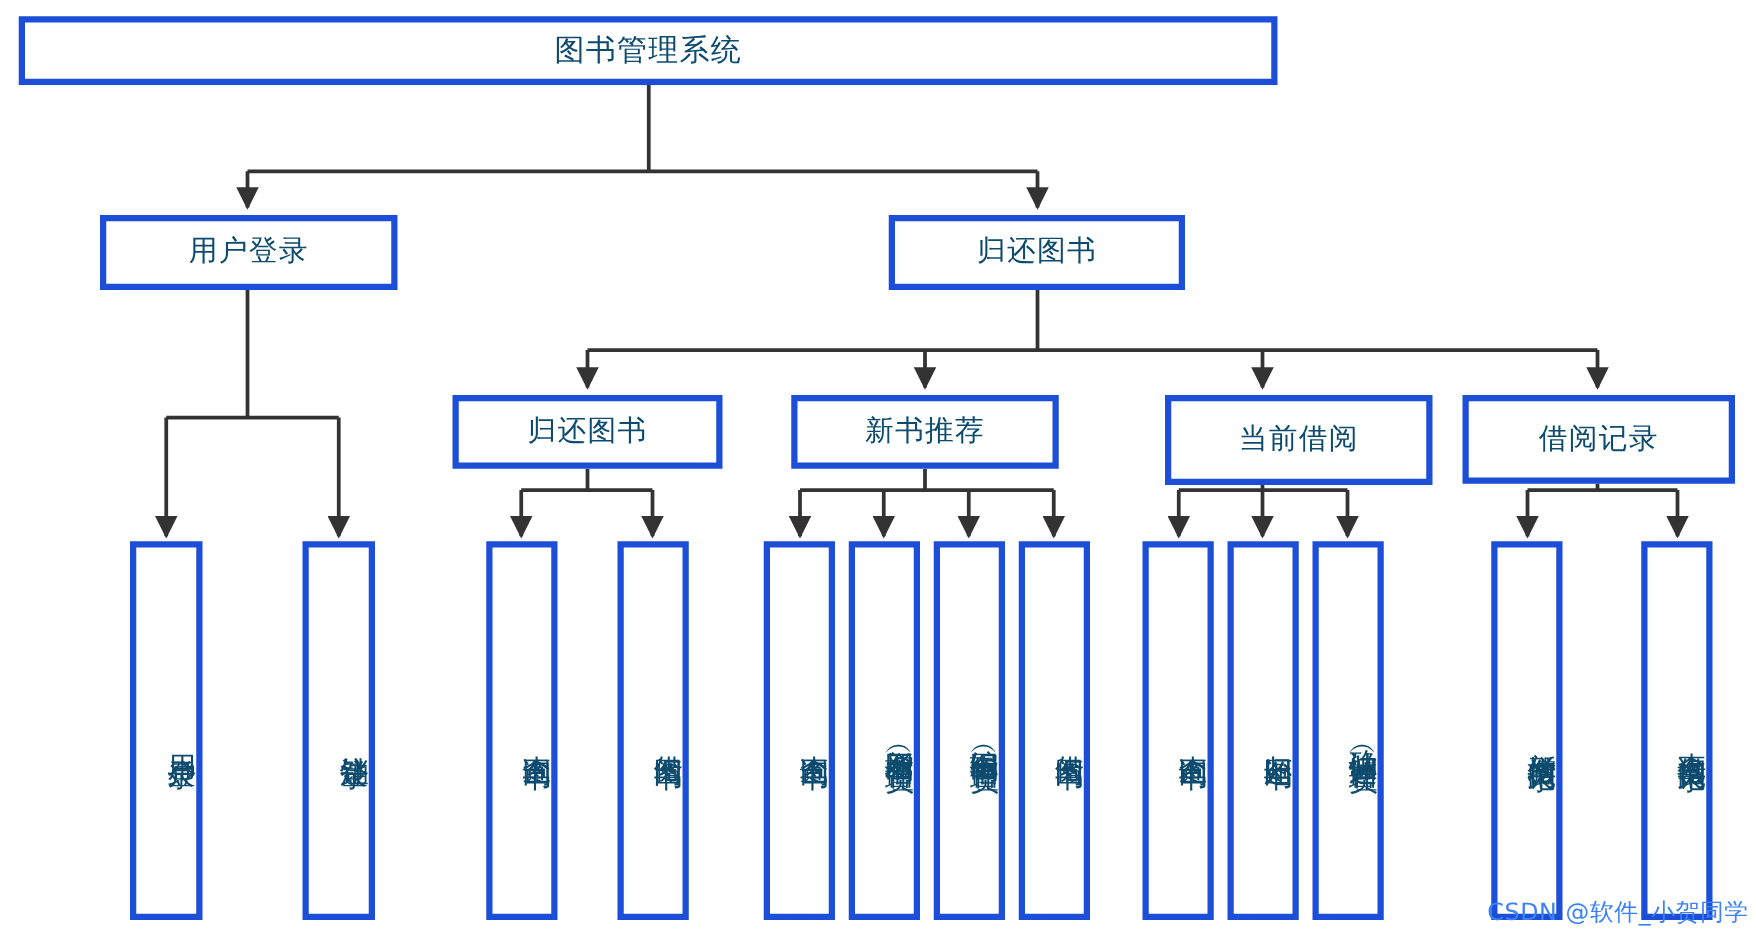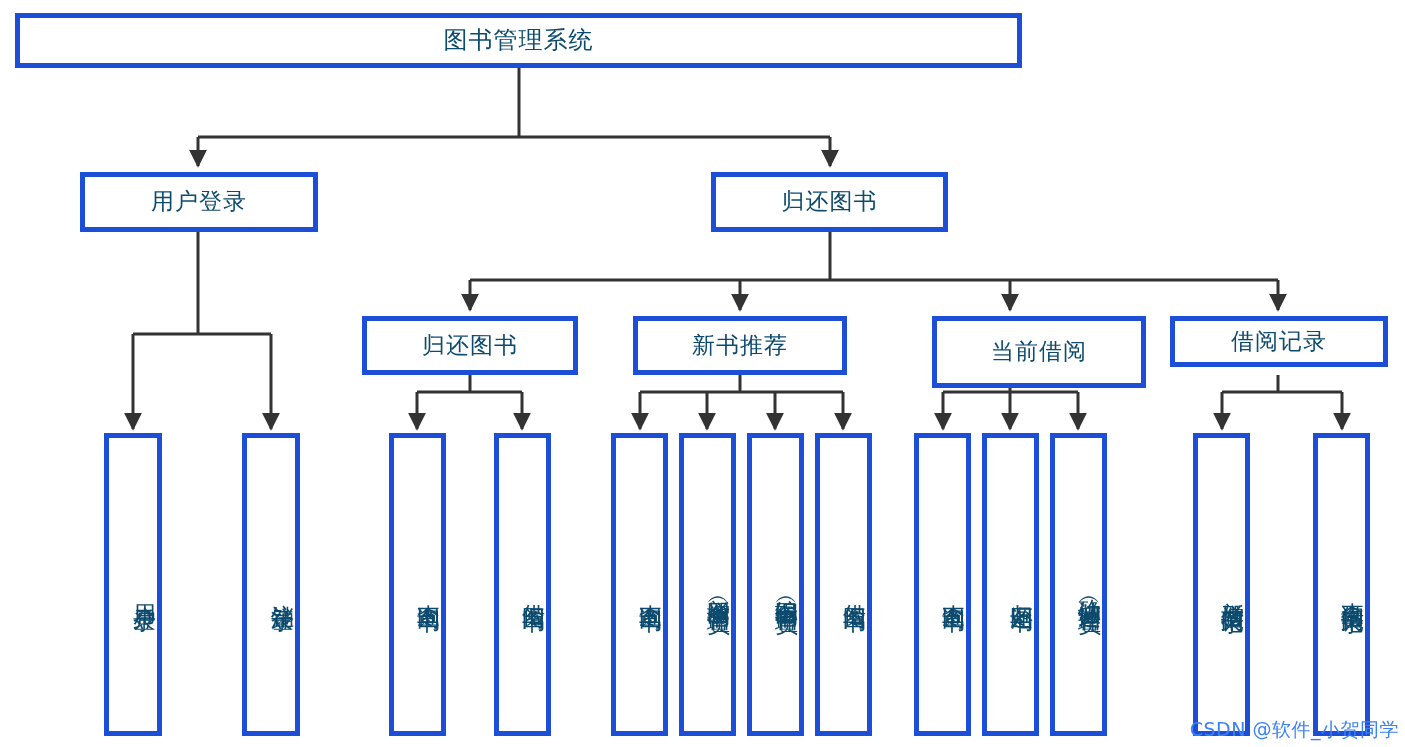--- a/index.html
+++ b/index.html
@@ -125,21 +125,21 @@
   </svg>
 
   <div class="node horiz root" style="left:15px; top:13px; width:1007px; height:55px;">图书管理系统</div>
 
   <div class="node horiz" style="left:80px; top:172px; width:238px; height:60px;">用户登录</div>
   <div class="node horiz" style="left:711px; top:172px; width:237px; height:60px;">归还图书</div>
 
   <div class="node horiz" style="left:362px; top:316px; width:216px; height:59px;">归还图书</div>
   <div class="node horiz" style="left:633px; top:316px; width:214px; height:59px;">新书推荐</div>
   <div class="node horiz" style="left:903px; top:316px; width:214px; height:72px;margin-left:29px;">当前借阅</div>
-  <div class="node horiz" style="left:1170px; top:316px; width:218px; height:51px;">借阅记录</div>
+  <div class="node horiz" style="left:1170px; top:316px; width:218px; height:71px;">借阅记录</div>
 
   <div class="node leaf" style="left:104px; top:433px; width:58px; height:303px;">
     <span class="vtext">用户登录</span>
   </div>
   <div class="node leaf" style="left:242px; top:433px; width:58px; height:303px;">
     <span class="vtext">注销登录</span>
   </div>
 
   <div class="node leaf" style="left:389px; top:433px; width:57px; height:303px;">
     <span class="vtext">查询图书</span>

